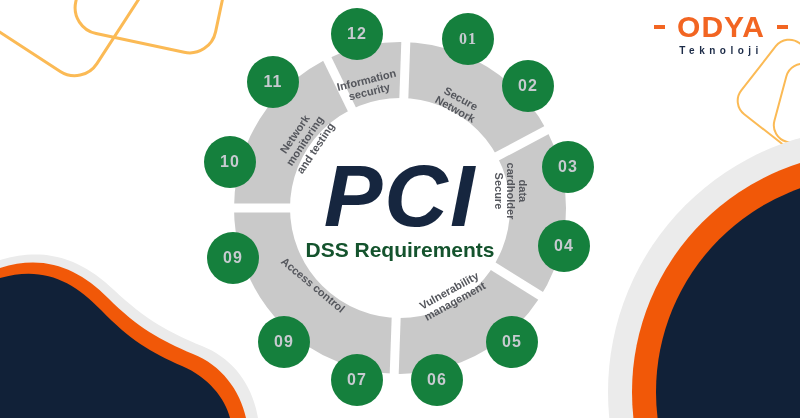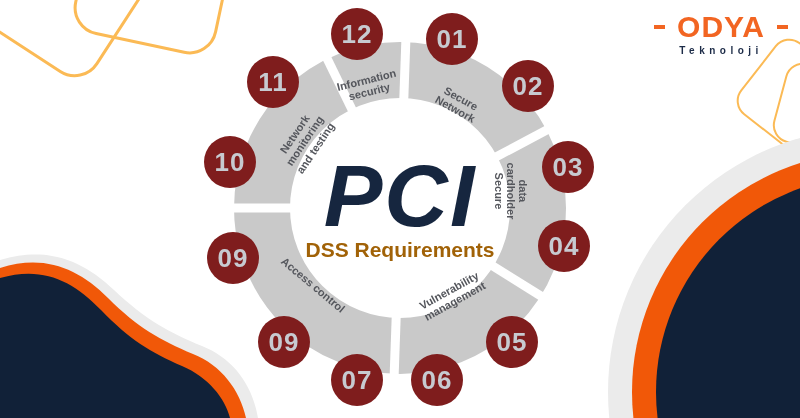--- a/index.html
+++ b/index.html
@@ -9,32 +9,32 @@
 
   
   .amber-rect{position:absolute;border:3px solid #FBBA55;border-radius:28px;background:transparent;}
   .amber-rect.thin{border-width:2px;border-radius:18px;}
 
   
   .blob-circle{position:absolute;border-radius:50%;}
 
   
   .num-circle{position:absolute;width:52px;height:52px;border-radius:50%;
-      background:#7f1d1d;color:#C7CAD0;display:flex;align-items:center;justify-content:center;
-      font-size:26px;font-weight:bold;letter-spacing:1px;}
+      background:#15803d;color:#C7CAD0;display:flex;align-items:center;justify-content:center;
+      font-size:16px;font-weight:bold;letter-spacing:1px;}
 
   
   .seg-label{position:absolute;color:#54565C;font-size:11px;font-weight:600;line-height:1.12;
       text-align:center;white-space:pre-line;transform-origin:center center;}
   .seg-label.vertical{writing-mode:vertical-lr;white-space:pre-line;}
 
   .center-title{position:absolute;left:400px;top:196px;transform:translate(-50%,-50%);
       color:#16263F;font-size:88px;font-weight:bold;letter-spacing:2px;font-style:italic;}
   .center-subtitle{position:absolute;left:400px;top:250px;transform:translate(-50%,-50%);
-      color:#a16207;font-size:21px;font-weight:bold;white-space:nowrap;}
+      color:#14532d;font-size:21px;font-weight:bold;white-space:nowrap;}
 
   
   .logo{position:absolute;top:12px;right:12px;text-align:center;}
   .logo-row{display:flex;align-items:center;justify-content:center;gap:12px;}
   .logo-dash{width:11px;height:4px;background:#F26522;}
   .logo-text{color:#F26522;font-size:30px;font-weight:800;letter-spacing:1px;line-height:1;}
   .logo-sub{color:#1C2B47;font-size:10px;font-weight:600;letter-spacing:4.5px;margin-top:3px;}
 </style>
 </head>
 <body>
@@ -60,21 +60,21 @@
   <g fill="#ffffff">
     <rect x="500" y="203.5" width="80" height="9" transform="rotate(-116 400 208)"></rect>
     <rect x="500" y="203.5" width="80" height="9" transform="rotate(-88 400 208)"></rect>
     <rect x="500" y="203.5" width="80" height="9" transform="rotate(-28 400 208)"></rect>
     <rect x="500" y="203.5" width="80" height="9" transform="rotate(32 400 208)"></rect>
     <rect x="500" y="203.5" width="80" height="9" transform="rotate(92 400 208)"></rect>
     <rect x="500" y="203.5" width="80" height="9" transform="rotate(180 400 208)"></rect>
   </g>
 </svg>
 
-<div class="num-circle" style="left:426px;top:13px;">01</div>
+<div class="num-circle" style="left:442px;top:13px;font-family:Liberation Serif, serif;">01</div>
 <div class="num-circle" style="left:502px;top:60px;text-align:center;">02</div>
 <div class="num-circle" style="left:542px;top:141px;">03</div>
 <div class="num-circle" style="left:538px;top:220px;">04</div>
 <div class="num-circle" style="left:486px;top:316px;">05</div>
 <div class="num-circle" style="left:411px;top:354px;">06</div>
 <div class="num-circle" style="left:331px;top:354px;">07</div>
 <div class="num-circle" style="left:258px;top:316px;">09</div>
 <div class="num-circle" style="left:207px;top:232px;">09</div>
 <div class="num-circle" style="left:204px;top:136px;">10</div>
 <div class="num-circle" style="left:247px;top:56px;">11</div>

